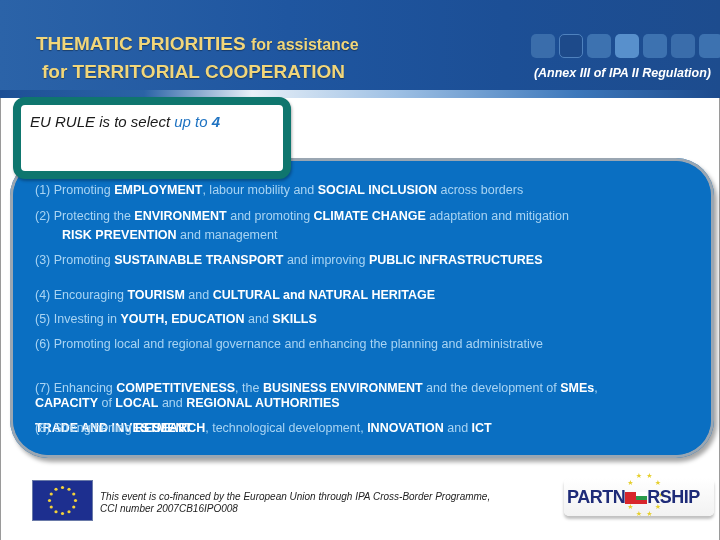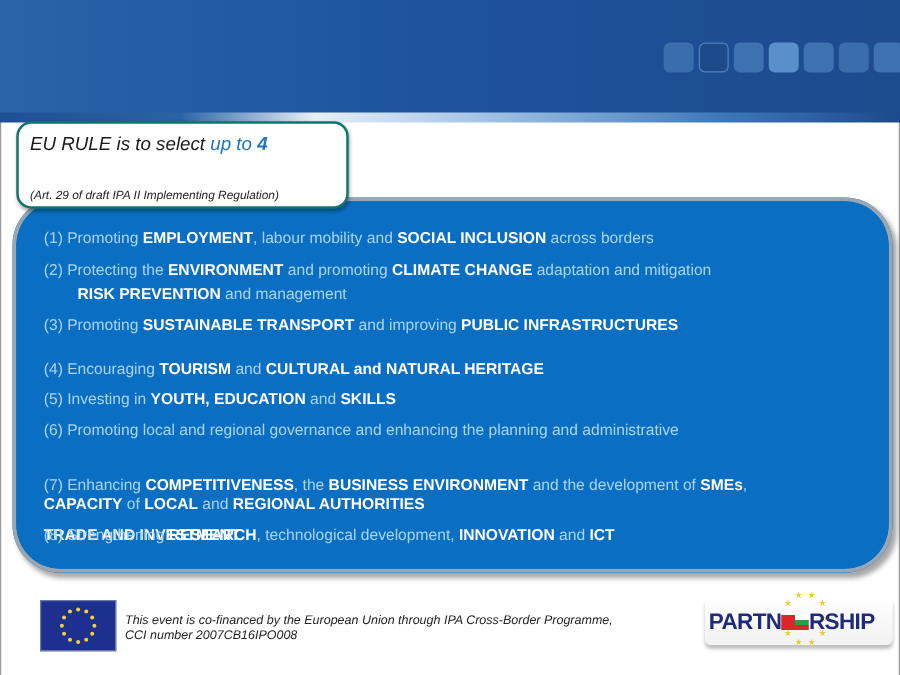--- a/index.html
+++ b/index.html
@@ -33,21 +33,21 @@
   .sq.light { background:#5890cc; }
   .sq.mid { background:#3d72b0; }
 
   .annex {
     position:absolute; right:9px; top:66px;
     color:#ffffff; font-style:italic; font-weight:bold; font-size:12.5px;
   }
 
   .rule-box {
     position:absolute; left:13px; top:97px; width:262px; height:66px;
-    background:#ffffff; border:2px solid #0f766e; border-radius:12px;
+    background:#ffffff; border:8px solid #0f766e; border-radius:12px;
     box-shadow: 1px 2px 3px rgba(0,0,0,0.3); z-index:3;
   }
   .rule-line1 { position:absolute; left:9px; top:8px; font-style:italic; font-size:15px; color:#1b1b1b; }
   .rule-line2 { position:absolute; left:9px; top:30px; font-style:italic; font-size:15px; color:#1b1b1b; }
   .blue-ital { color:#1f73c2; }
   .blue-bold { color:#1f73c2; font-weight:bold; }
   .rule-ref { position:absolute; left:9px; top:52px; font-style:italic; font-size:9.5px; color:#222; }
 
   .panel {
     position:absolute; left:10px; top:158px; width:704px; height:300px;
@@ -85,38 +85,42 @@
     background:linear-gradient(#ffffff 0 33%, #2b9a4a 33% 66%, #d8262b 66% 100%); }
   .partner-stars { position:absolute; left:60px; top:-6px; width:40px; height:46px; color:#e6cf2c; font-size:7px; }
 </style>
 </head>
 <body>
 
 <div class="frame-left"></div>
 <div class="frame-right"></div>
 
 <div class="header">
+  <div class="title">
+    <div><span>THEMATIC PRIORITIES</span> <span class="small">for assistance</span></div>
+    <div class="line2">for TERRITORIAL COOPERATION</div>
+  </div>
   <div class="squares">
     <div class="sq"></div>
     <div class="sq outline"></div>
     <div class="sq mid"></div>
     <div class="sq light"></div>
     <div class="sq mid"></div>
     <div class="sq"></div>
     <div class="sq mid"></div>
   </div>
+  <div class="annex">(Annex III of IPA II Regulation)</div>
 </div>
 <div class="header-shine"></div>
 
 <div class="panel"></div>
 <div class="panel-inner"></div>
 
 <div class="rule-box">
   <div class="rule-line1"><span>EU RULE is to select </span><span class="blue-ital">up to </span><span class="blue-bold">4</span></div>
-  <div class="rule-ref">(Art. 29 of draft IPA II Implementing Regulation)</div>
 </div>
 
 <div id="items">
     <div class="item" style="top: 180px; left: 35px;">(1)  Promoting <b>EMPLOYMENT</b>, labour mobility and <b>SOCIAL INCLUSION</b> across borders</div>
     <div class="item" style="top: 206px; left: 35px;">(2)   Protecting the <b>ENVIRONMENT</b> and promoting <b>CLIMATE CHANGE</b> adaptation and mitigation</div>
     <div class="item" style="top: 225px; left: 62px;"><b>RISK PREVENTION</b> and management</div>
     <div class="item" style="top: 250px; left: 35px;">(3)  Promoting <b>SUSTAINABLE TRANSPORT</b> and improving <b>PUBLIC INFRASTRUCTURES</b></div>
     <div class="item" style="top: 285px; left: 35px;">(4) Encouraging <b>TOURISM</b> and <b>CULTURAL and NATURAL HERITAGE</b></div>
     <div class="item" style="top: 309px; left: 35px;">(5) Investing in <b>YOUTH, EDUCATION</b> and <b>SKILLS</b></div>
     <div class="item" style="top: 334px; left: 35px;">(6) Promoting local and regional governance and enhancing the planning and administrative</div>

